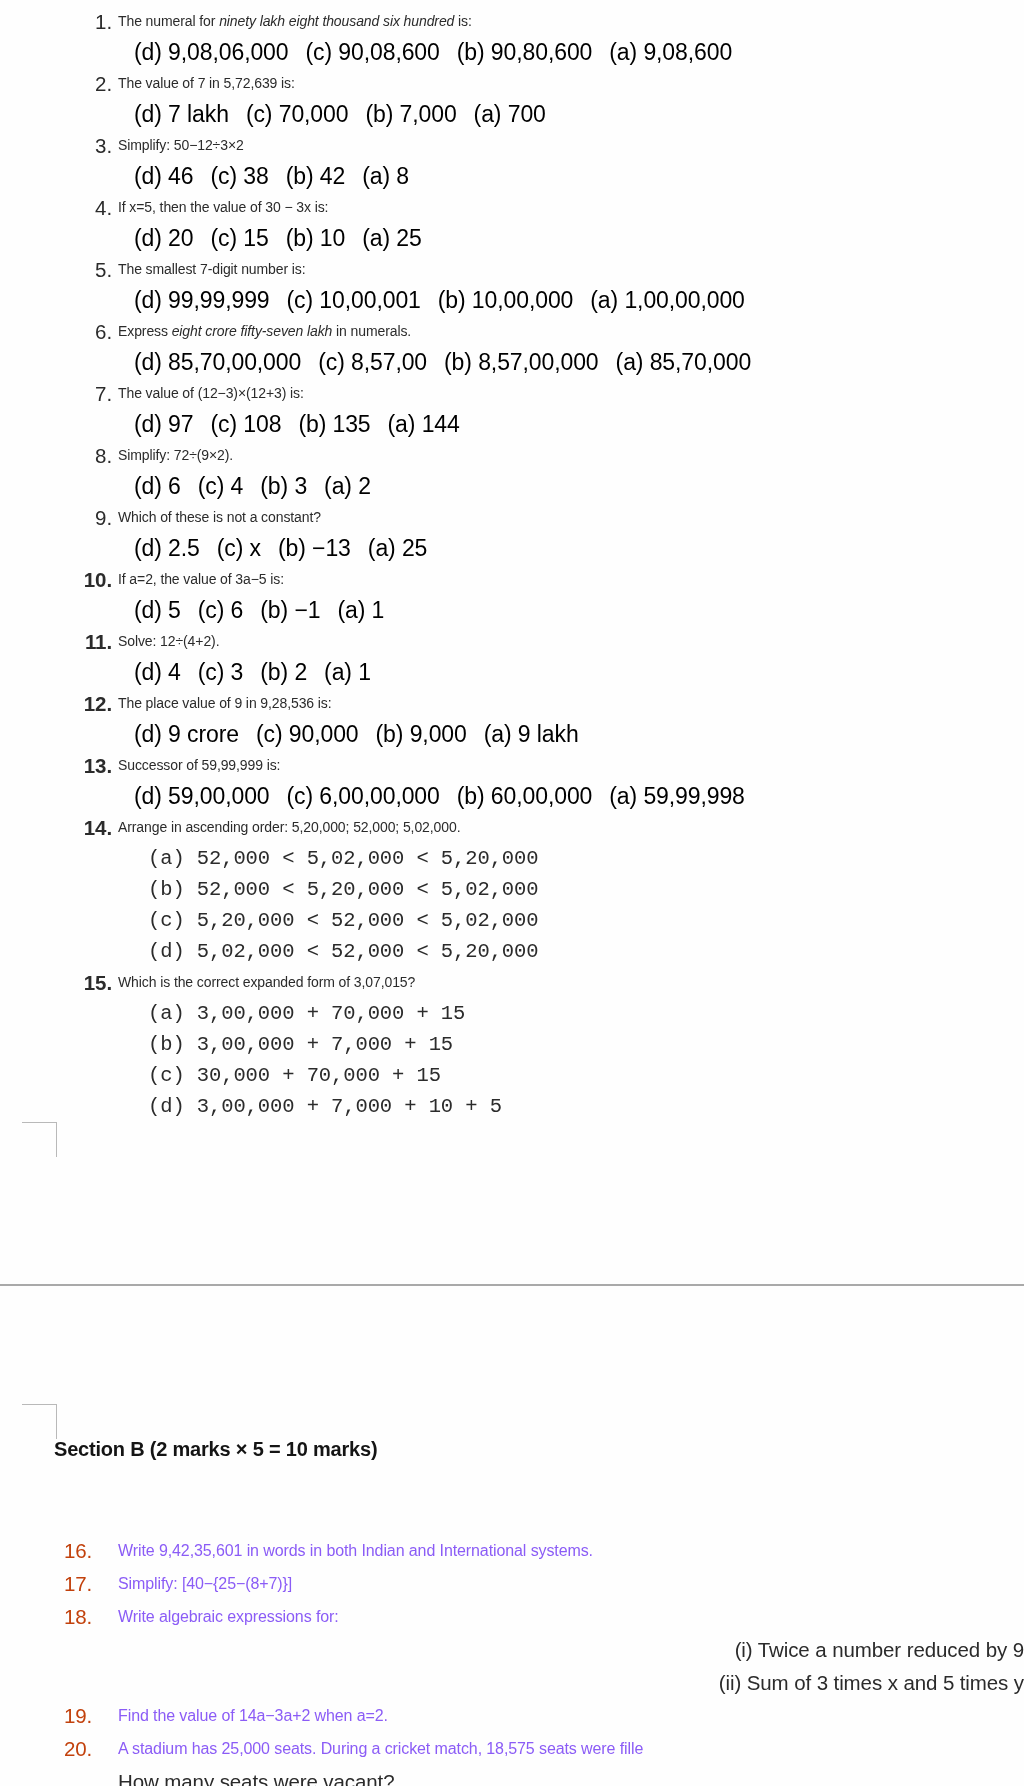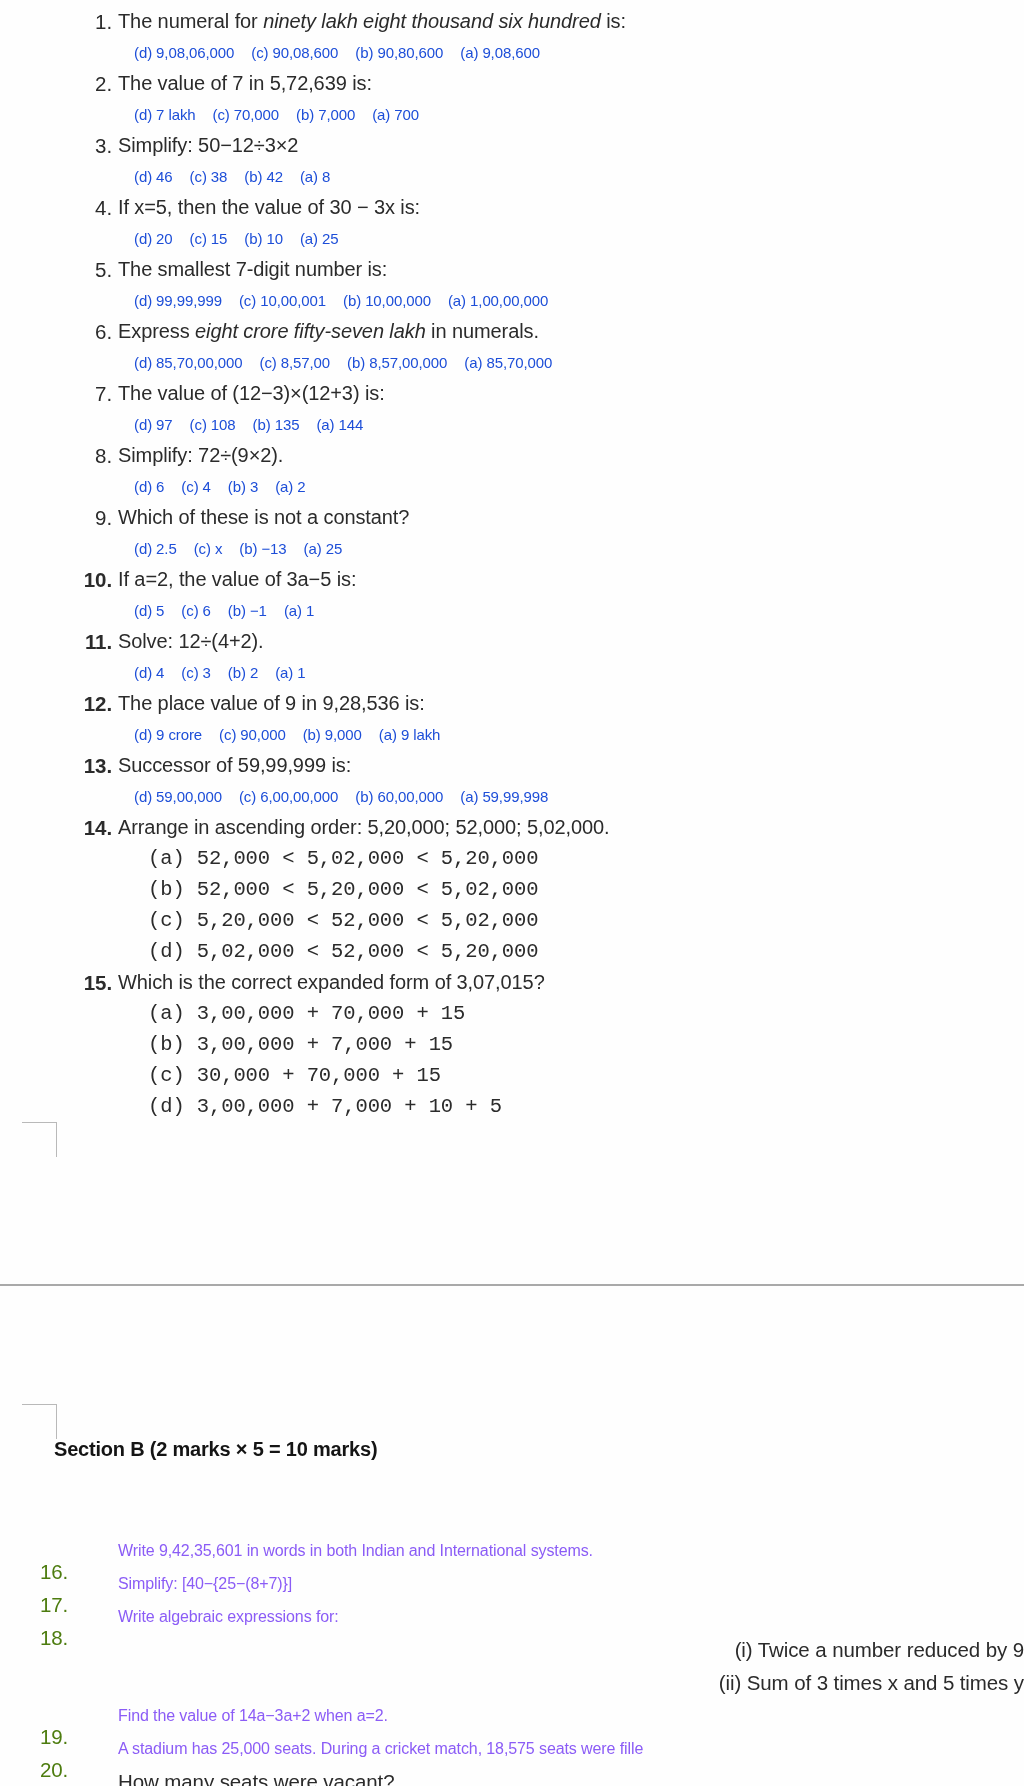--- a/index.html
+++ b/index.html
@@ -54,36 +54,36 @@
     white-space: nowrap;
   }
 
   .q-num.wide {
     left: 56px;
     width: 56px;
     font-weight: bold;
   }
 
   .q-text {
-    font-size: 20px;
+    font-size: 14px;
     line-height: 31px;
     letter-spacing: -0.1px;
     color: #2b2b2b;
     white-space: nowrap;
   }
 
   .q-text em {
     font-style: italic;
   }
 
   .opts-inline {
-    font-size: 15px;
+    font-size: 23px;
     line-height: 31px;
     letter-spacing: -0.1px;
-    color: #1d4ed8;
+    color: #000000;
     white-space: nowrap;
     padding-left: 16px;
   }
 
   .opts-inline .opt {
     display: inline-block;
     margin-right: 17px;
   }
 
   .opts-stacked {
@@ -145,29 +145,28 @@
   }
 
   .sb-item {
     position: relative;
     padding-left: 118px;
     margin: 0;
   }
 
   .sb-num {
     position: absolute;
-    left: 40px;
+    left: 64px;
     width: 58px;
     text-align: left;
     font-size: 20.5px;
     line-height: 33px;
     letter-spacing: -0.1px;
-    color: #4d7c0f;
-    white-space: nowrap;
-    margin-top: 21px;
+    color: #c2410c;
+    white-space: nowrap;
   }
 
   .sb-text {
     font-size: 16px;
     line-height: 33px;
     letter-spacing: -0.1px;
     color: #8b5cf6;
     white-space: nowrap;
   }
 

